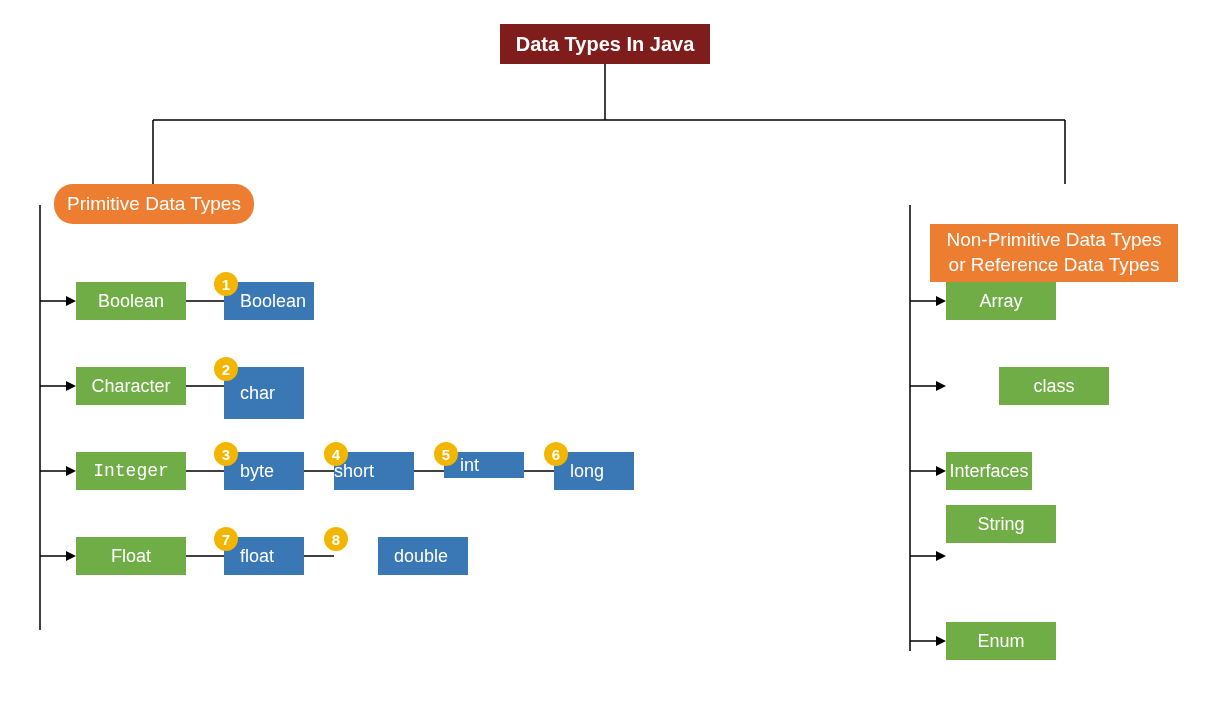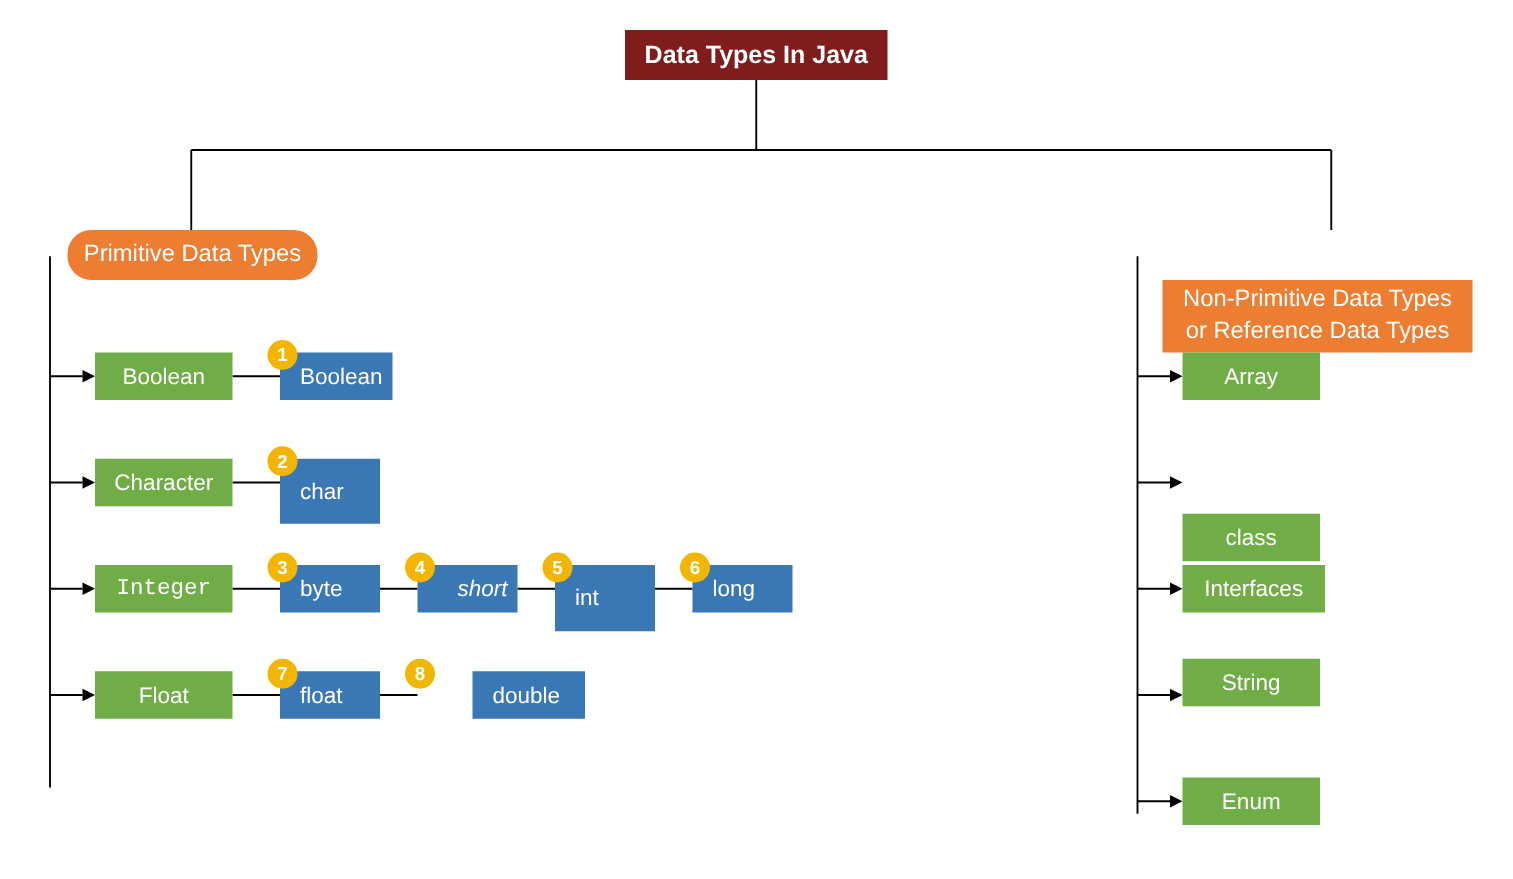--- a/index.html
+++ b/index.html
@@ -109,32 +109,32 @@
 
 <div class="box blue" style="left:224px; top:282px; width:90px; height:38px; justify-content:flex-start; padding-left:16px;">Boolean</div>
 <div class="badge" style="left:214px; top:272px;">1</div>
 
 <div class="box blue" style="left:224px; top:367px; width:80px; height:52px; justify-content:flex-start; padding-left:16px;">char</div>
 <div class="badge" style="left:214px; top:357px;">2</div>
 
 <div class="box blue" style="left:224px; top:452px; width:80px; height:38px; justify-content:flex-start; padding-left:16px;">byte</div>
 <div class="badge" style="left:214px; top:442px;">3</div>
 
-<div class="box blue" style="left:334px; top:452px; width:80px; height:38px; justify-content:flex-start; padding-left:32px;font-style:italic;">short</div>
+<div class="box blue" style="left:334px; top:452px; width:80px; height:38px; justify-content:flex-start; padding-left:0;">short</div>
 <div class="badge" style="left:324px; top:442px;">4</div>
 
-<div class="box blue" style="left:444px; top:452px; width:80px; height:53px; justify-content:flex-start; padding-left:16px;">int</div>
+<div class="box blue" style="left:444px; top:452px; width:80px; height:26px; justify-content:flex-start; padding-left:16px;">int</div>
 <div class="badge" style="left:434px; top:442px;">5</div>
 
 <div class="box blue" style="left:554px; top:452px; width:80px; height:38px; justify-content:flex-start; padding-left:16px;">long</div>
 <div class="badge" style="left:544px; top:442px;">6</div>
 
 <div class="box blue" style="left:224px; top:537px; width:80px; height:38px; justify-content:flex-start; padding-left:16px;">float</div>
 <div class="badge" style="left:214px; top:527px;">7</div>
 
 <div class="box blue" style="left:334px; top:537px; width:90px; height:38px; justify-content:flex-start; padding-left:16px;margin-left:44px;">double</div>
 <div class="badge" style="left:324px; top:527px;">8</div>
 
 <div class="box green" style="left:946px; top:282px; width:110px; height:38px;">Array</div>
-<div class="box green" style="left:946px; top:367px; width:110px; height:38px;margin-top:44px;">class</div>
-<div class="box green" style="left:946px; top:452px; width:114px; height:38px;">Interfaces</div>
-<div class="box green" style="left:946px; top:527px; width:110px; height:38px;">String</div>
+<div class="box green" style="left:999px; top:367px; width:110px; height:38px;">class</div>
+<div class="box green" style="left:946px; top:452px; width:86px; height:38px;">Interfaces</div>
+<div class="box green" style="left:946px; top:505px; width:110px; height:38px;">String</div>
 <div class="box green" style="left:946px; top:622px; width:110px; height:38px;">Enum</div>
 
 </body></html>

